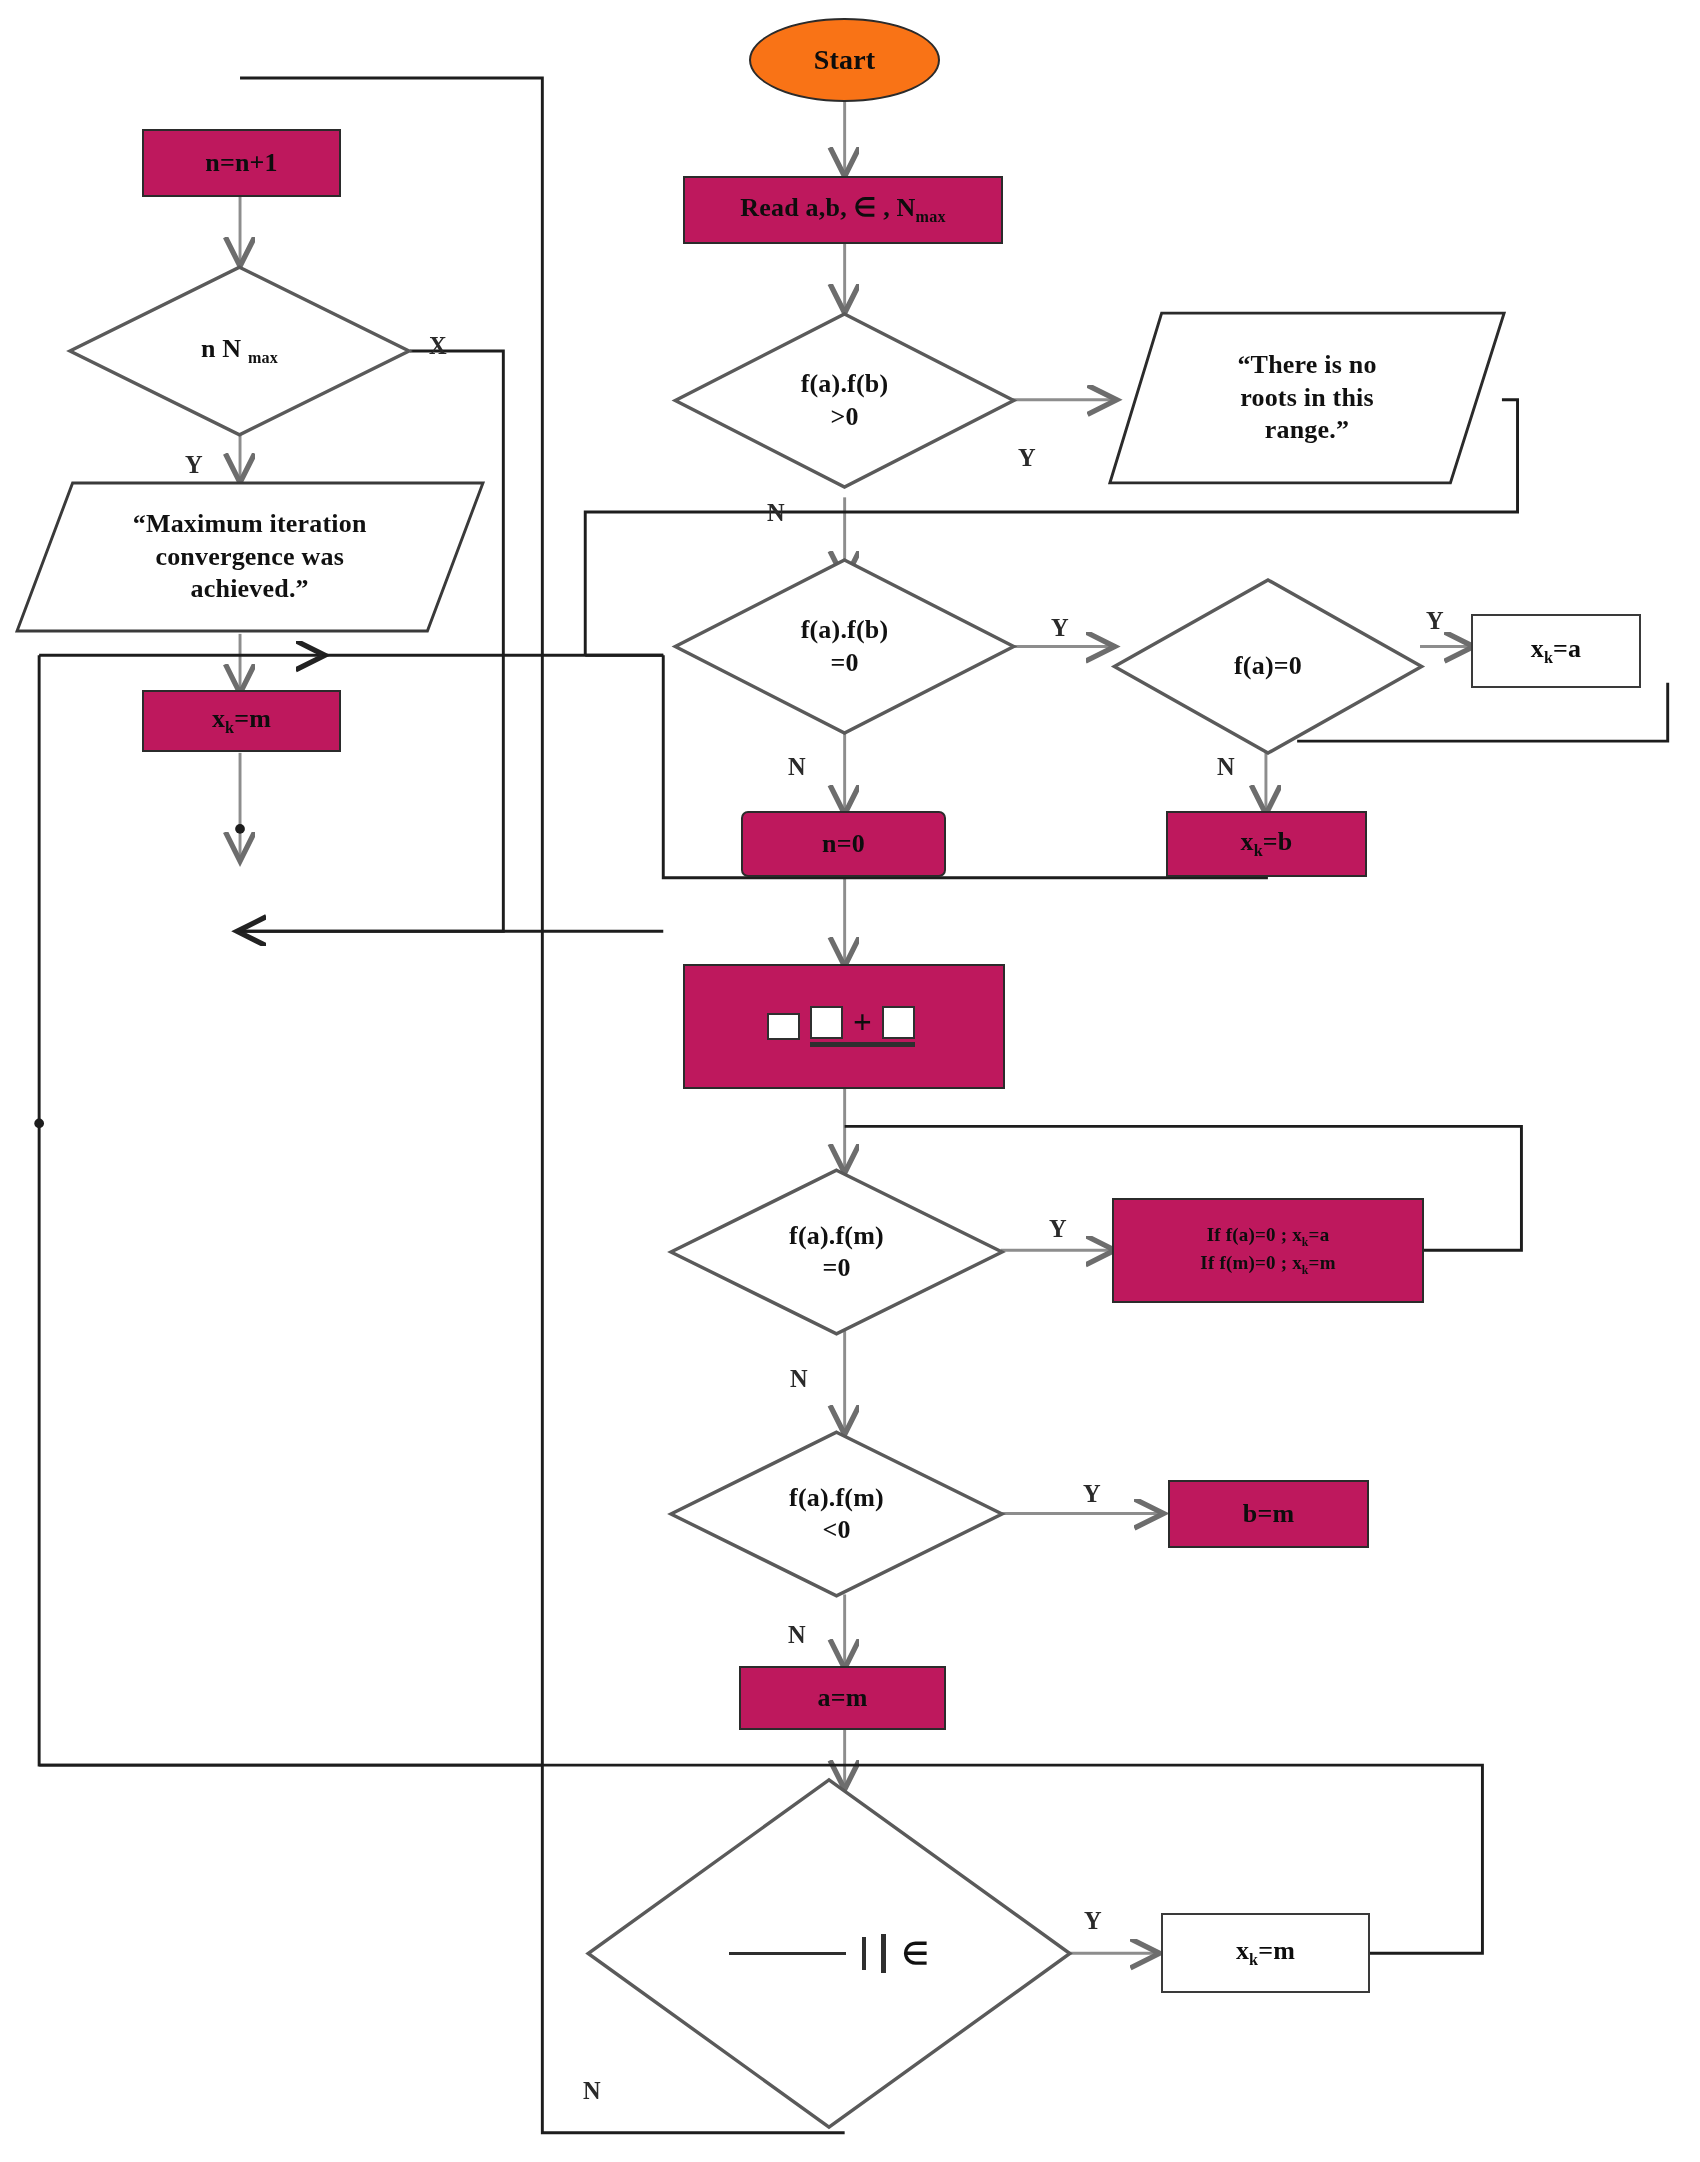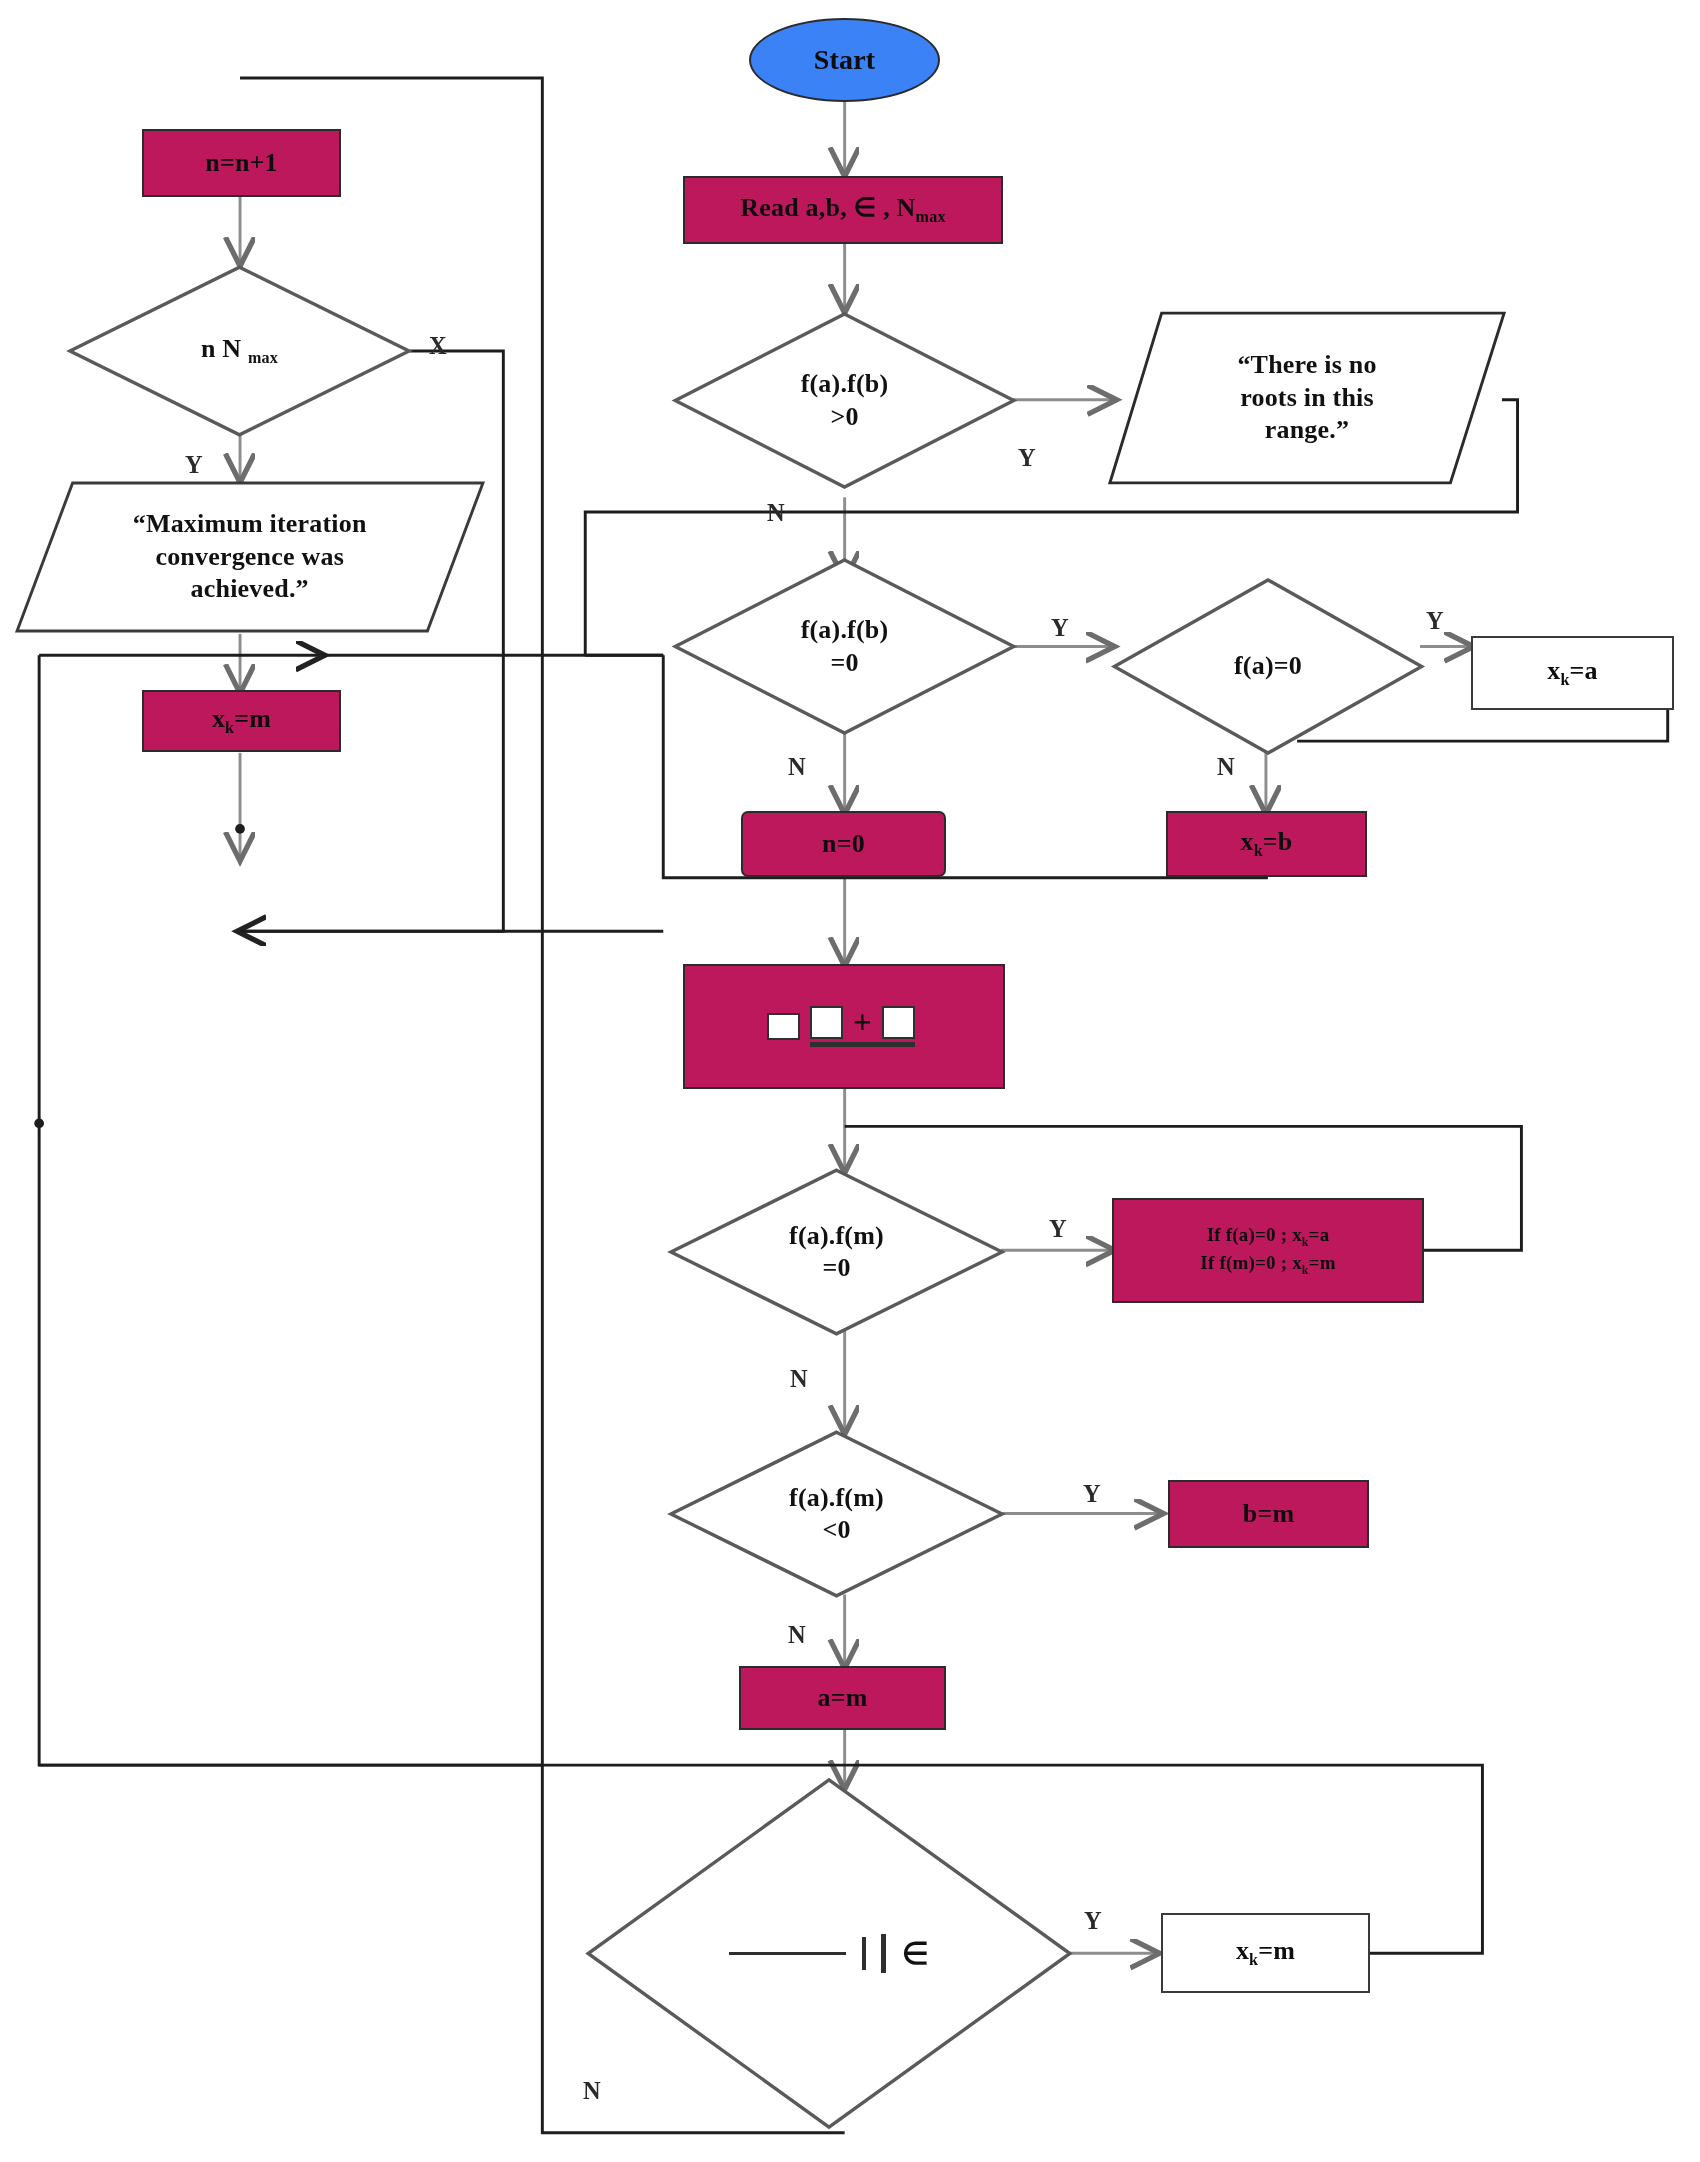--- a/index.html
+++ b/index.html
@@ -1,21 +1,21 @@
 <!DOCTYPE html>
 <html><head>
 <meta charset="utf-8">
 <style>
   html,body{margin:0;padding:0;background:#ffffff;}
   body{font-family:"Liberation Serif", serif;}
   #canvas{position:relative;width:1701px;height:2162px;background:#fff;overflow:hidden;}
   .node{position:absolute;box-sizing:border-box;display:flex;align-items:center;justify-content:center;text-align:center;color:#0d0d0d;}
   .proc{border:2.9px solid #2b2b2b;background:#be185d;}
   .proc-thin{border:2px solid #3a3a3a;background:#fff;}
-  .term{border:2.9px solid #2b2b2b;border-radius:50%;background:#3b82f6;}
+  .term{border:2.9px solid #2b2b2b;border-radius:50%;background:#f97316;}
   .txt{line-height:1.25;font-weight:bold;letter-spacing:0.2px;}
   .small{font-size:19px;}
   .med{font-size:26px;}
   .lg{font-size:28px;}
   .dia-wrap{position:absolute;}
   .dia-wrap svg{position:absolute;left:0;top:0;overflow:visible;}
   .dia-label{position:absolute;left:0;top:0;width:100%;height:100%;display:flex;align-items:center;justify-content:center;text-align:center;font-weight:bold;color:#111;pointer-events:none;}
   .para{position:absolute;}
   .para svg{position:absolute;left:0;top:0;}
   .para-label{position:absolute;left:0;top:0;width:100%;height:100%;display:flex;align-items:center;justify-content:center;text-align:center;font-weight:bold;color:#111;}
@@ -162,21 +162,21 @@
 
   <div class="dia-wrap" style="left:1112px;top:578px;width:312px;height:177px;">
     <svg width="312" height="177" viewBox="0 0 320 182">
         <polygon points="160,2 318,91 160,180 2,91" fill="#fff" stroke="#5a5a5a" stroke-width="3.5"></polygon>
       </svg>
     <div class="dia-label txt med">
       <span>f(a)=0</span>
     </div>
   </div>
 
-  <div class="node proc-thin" style="left:1471px;top:636px;width:203px;height:74px;">
+  <div class="node proc-thin" style="left:1471px;top:614px;width:170px;height:74px;">
     <span class="txt med"><span>x</span><sub>k</sub><span>=a</span></span>
   </div>
 
   <div class="node proc" style="left:741px;top:811px;width:205px;height:66px;border-radius:7px;">
     <span class="txt med">n=0</span>
   </div>
 
   <div class="node proc" style="left:1166px;top:811px;width:201px;height:66px;">
     <span class="txt med"><span>x</span><sub>k</sub><span>=b</span></span>
   </div>

